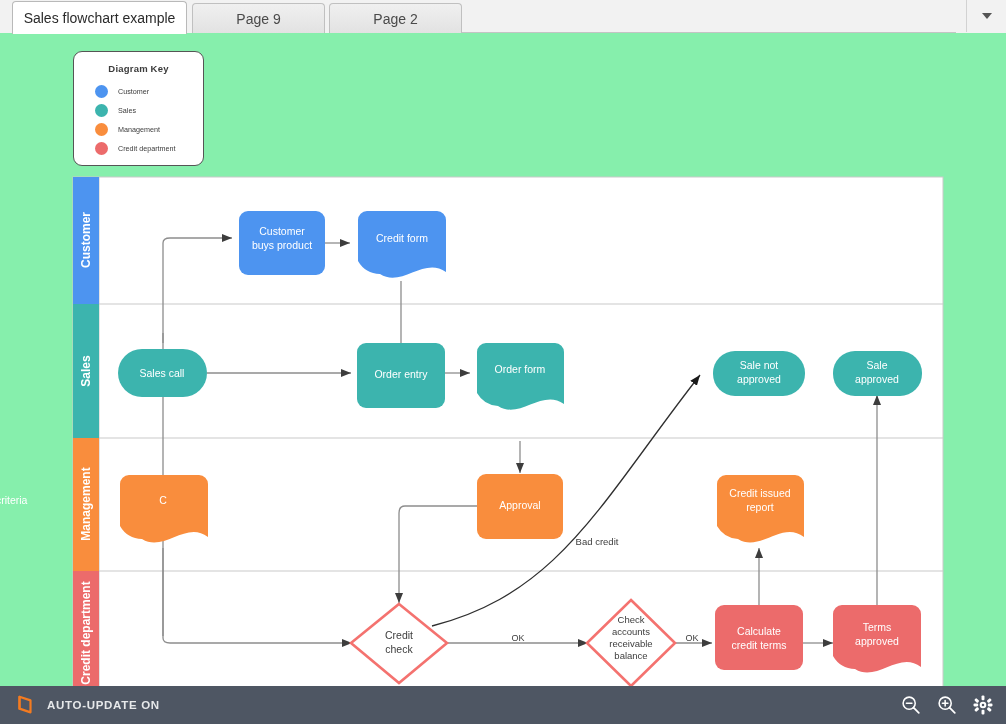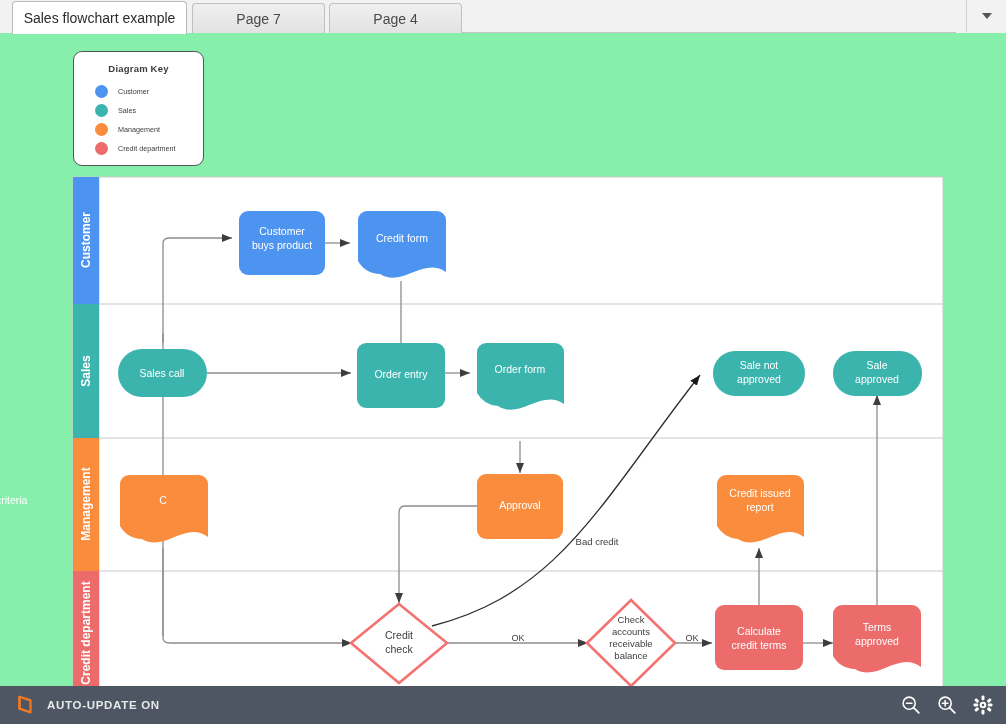--- a/index.html
+++ b/index.html
@@ -77,24 +77,24 @@
 </style>
 </head>
 <body>
 
 <div id="tabbar">
   <div id="tabrest"></div>
   <div class="tab active" id="tab0">
     <span>Sales flowchart example</span>
   </div>
   <div class="tab" id="tab1">
-    <span>Page 7</span>
+    <span>Page 9</span>
   </div>
   <div class="tab" id="tab2">
-    <span>Page 4</span>
+    <span>Page 2</span>
   </div>
   <div id="tabmenu">
     <span class="chev"></span>
   </div>
 </div>
 
 <div id="canvas">
 
   <div id="legend">
     <div id="legend-title">Diagram Key</div>

